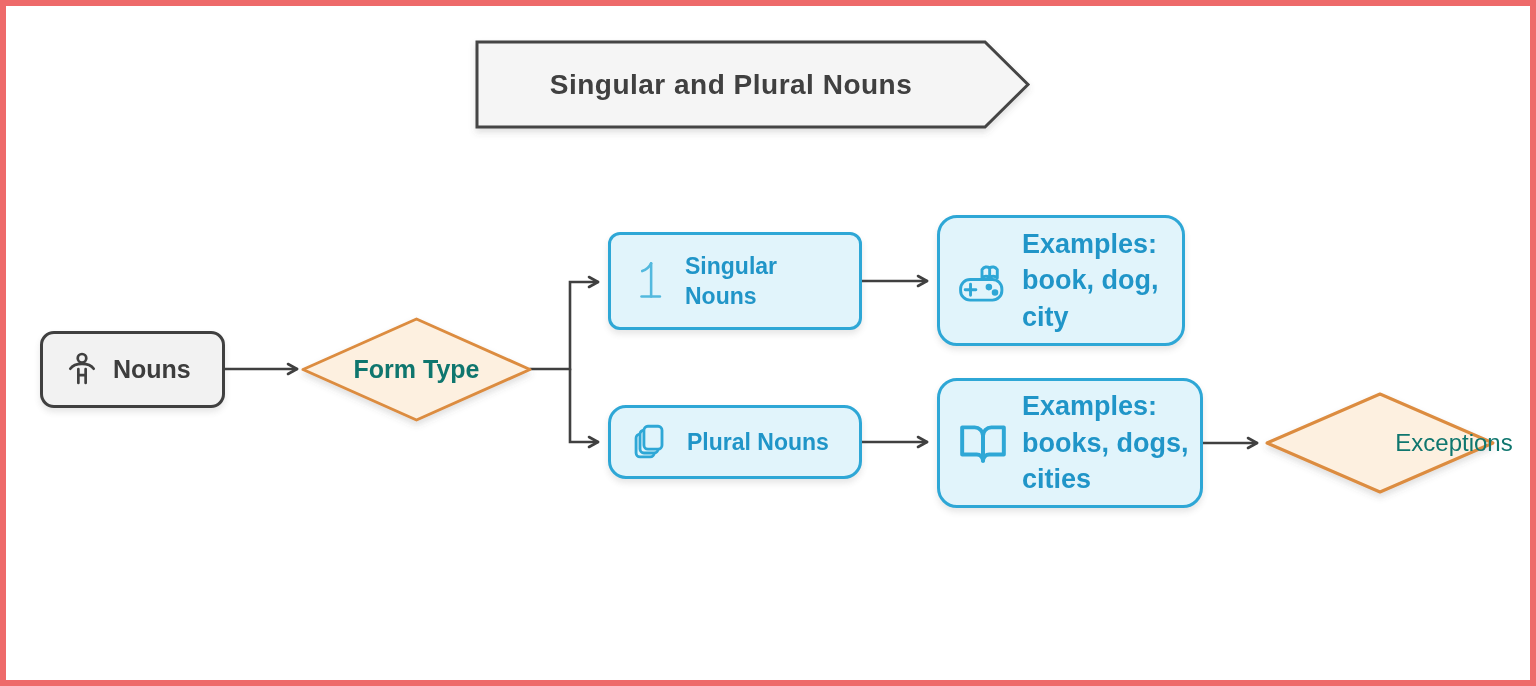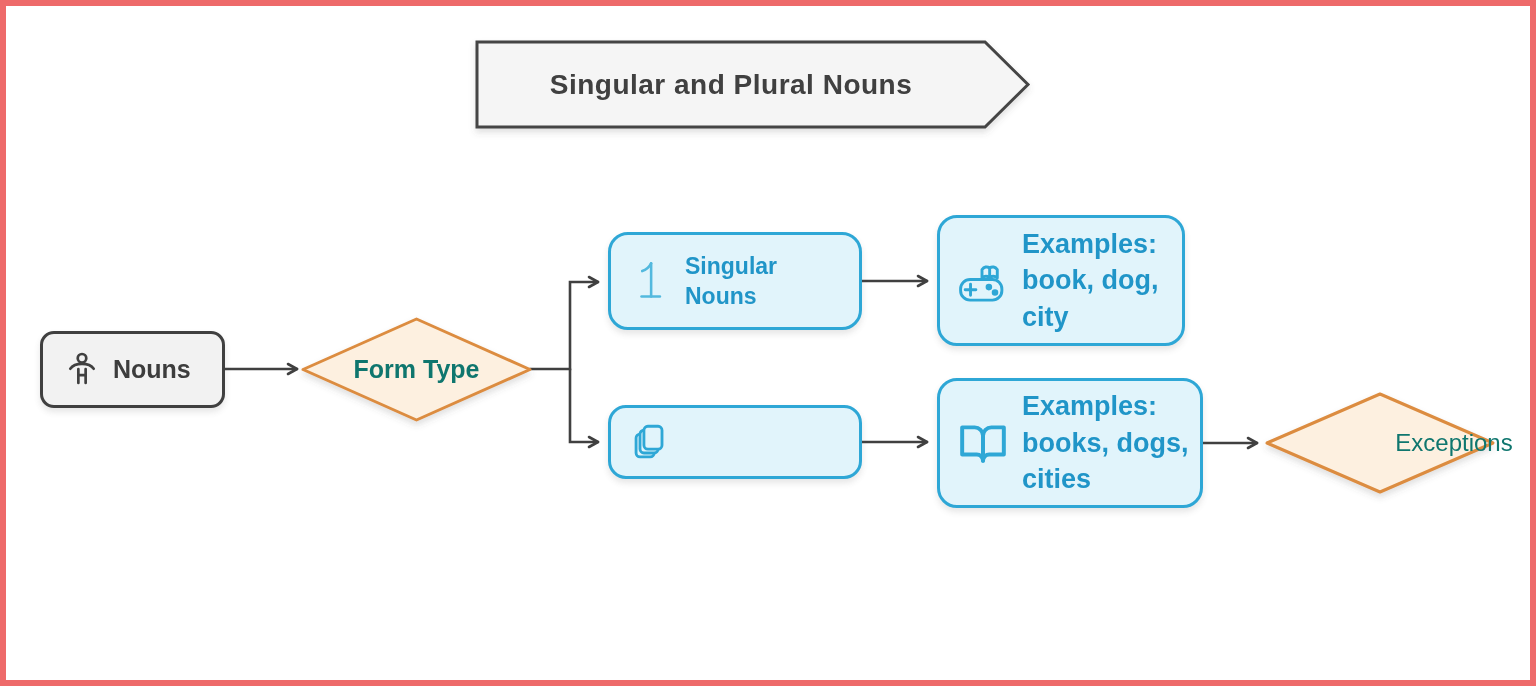--- a/index.html
+++ b/index.html
@@ -39,21 +39,21 @@
     background:#f2f2f2;border:3px solid #404040;border-radius:14px;
     gap:12px;padding-left:20px;
   }
   .gray-node .label{font-size:25px;font-weight:bold;color:#3d3d3d;}
 
   .blue-node{
     background:#e1f4fb;border:3px solid #2ea7d6;
   }
   .blue-node .label{font-size:23px;font-weight:bold;color:#2095c8;line-height:1.32;}
 
-  .singular-node{left:608px;top:232px;width:254px;height:98px;gap:18px;padding-left:22px;border-radius:20px;}
+  .singular-node{left:608px;top:232px;width:254px;height:98px;gap:18px;padding-left:22px;border-radius:12px;}
   .plural-node{left:608px;top:405px;width:254px;height:74px;gap:14px;padding-left:18px;border-radius:18px;}
   .sing-ex-node{left:937px;top:215px;width:248px;height:131px;gap:14px;padding-left:16px;border-radius:20px;}
   .plur-ex-node{left:937px;top:378px;width:266px;height:130px;gap:14px;padding-left:18px;border-radius:20px;}
   .sing-ex-node .label,.plur-ex-node .label{font-size:27px;line-height:1.35;}
 
   .diamond-label{
     display:flex;align-items:center;justify-content:center;
     color:#0f766e;z-index:3;
   }
   .formtype-label{left:303px;top:319px;width:227px;height:101px;font-size:25px;font-weight:bold;}
@@ -112,20 +112,21 @@
     <span class="label">Singular
 Nouns</span>
   </div>
 
   <div class="abs node blue-node plural-node">
     <svg class="icon" width="44" height="44" viewBox="0 0 28 28" fill="#e1f4fb" stroke="#2ea7d6" stroke-width="1.8" stroke-linejoin="round">
       <rect x="4.5" y="9" width="11.5" height="14.5" rx="2.5"></rect>
       <rect x="7" y="6.5" width="11.5" height="14.5" rx="2.5"></rect>
       <rect x="9.5" y="4" width="11.5" height="14.5" rx="2.5"></rect>
     </svg>
+    <span class="label">Plural Nouns</span>
   </div>
 
   <div class="abs node blue-node sing-ex-node">
     <svg class="icon" width="52" height="48" viewBox="0 0 34 31" fill="none" stroke="#2ea7d6" stroke-width="1.9" stroke-linecap="round" stroke-linejoin="round">
       <path d="M17 8 C18.3 6.2 20.4 5.8 22 7 C23.6 5.8 25.7 6.2 27 8 V13.5 C25.7 12.3 23.6 12.2 22 13.2 C20.4 12.2 18.3 12.3 17 13.5 Z"></path>
       <path d="M22 7 V13"></path>
       <rect x="3" y="14.5" width="27" height="13.5" rx="6.2"></rect>
       <path d="M9.5 17.6 V24.8 M6 21.2 H13"></path>
       <circle cx="21.5" cy="19.5" r="1.2" fill="#2ea7d6"></circle>
       <circle cx="25.5" cy="23" r="1.2" fill="#2ea7d6"></circle>

